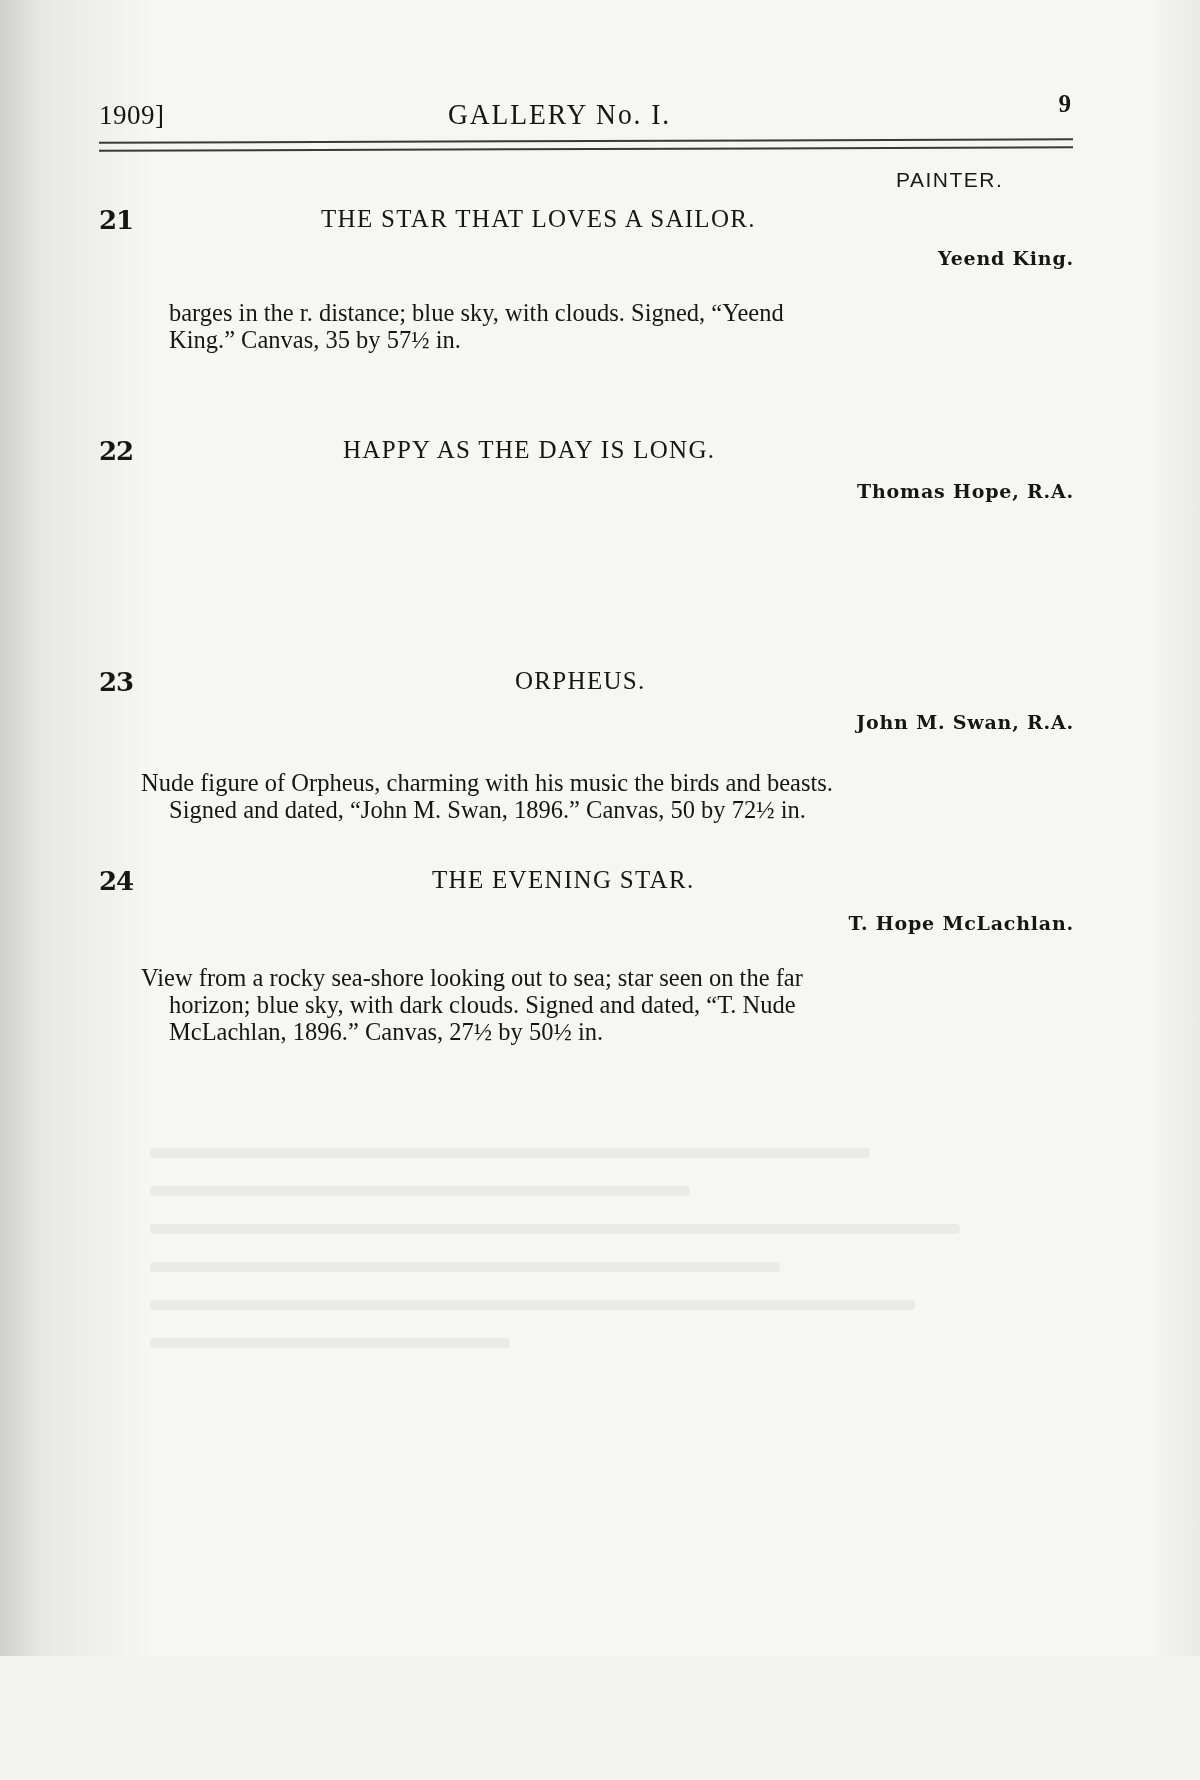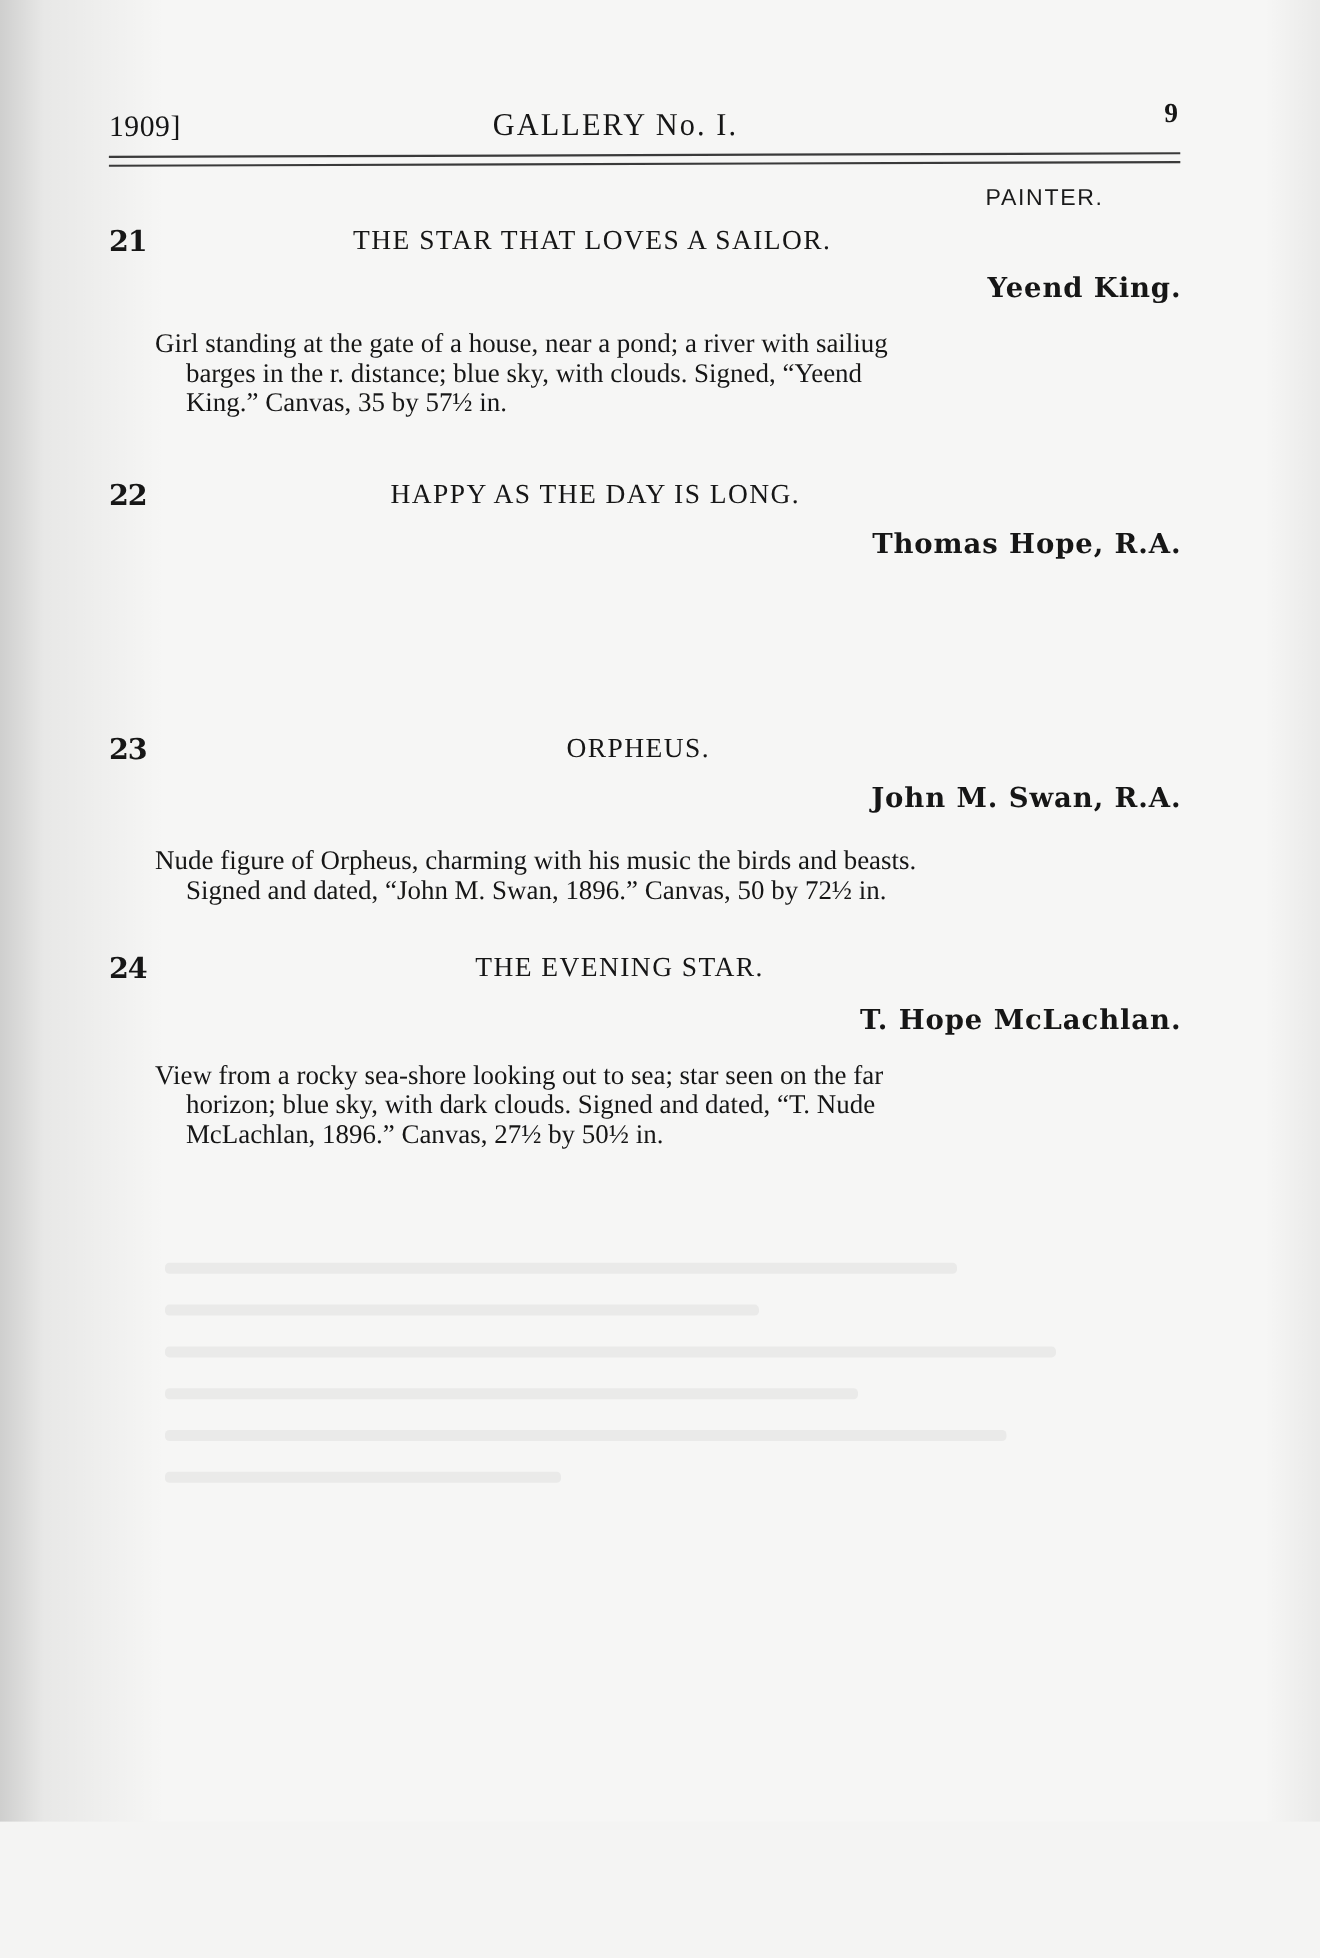--- a/index.html
+++ b/index.html
@@ -115,21 +115,21 @@
       font-family: "Liberation Serif", serif;
       font-size: 25px;
       letter-spacing: 1.3px;
       white-space: nowrap;
     }
     .entry-painter {
       position: absolute;
       right: 0;
       font-family: "DejaVu Serif", serif;
       font-weight: bold;
-      font-size: 25px;
+      font-size: 19px;
       letter-spacing: 0.8px;
       white-space: nowrap;
       text-align: right;
     }
     .entry-desc {
       position: absolute;
       left: 42px;
       width: 933px;
       font-family: "Liberation Serif", serif;
       font-size: 24.5px;
@@ -166,29 +166,28 @@
 
   <div class="double-rule"></div>
 
   <div class="painter-label">PAINTER.</div>
 
   <div class="entry" style="top:205px; height:190px;">
     <span class="entry-num">21</span>
     <span class="entry-title" style="left:222px;">THE STAR THAT LOVES A SAILOR.</span>
     <span class="entry-painter" style="top:42px;">Yeend King.</span>
     <div class="entry-desc" style="top:94px;">
-      <span class="line">Girl standing at the gate of a house, near a pond; a river with sailiug</span>
       <span class="line indent">barges in the r. distance; blue sky, with clouds.  Signed, “Yeend</span>
       <span class="line indent">King.”  Canvas, 35 by 57½ in.</span>
     </div>
   </div>
 
   <div class="entry" style="top:436px; height:190px;">
     <span class="entry-num">22</span>
-    <span class="entry-title" style="left:256px;">HAPPY AS THE DAY IS LONG.</span>
+    <span class="entry-title" style="left:244px;">HAPPY AS THE DAY IS LONG.</span>
     <span class="entry-painter" style="top:44px;">Thomas Hope, R.A.</span>
   </div>
 
   <div class="entry" style="top:667px; height:160px;">
     <span class="entry-num">23</span>
     <span class="entry-title" style="left:416px;">ORPHEUS.</span>
     <span class="entry-painter" style="top:44px;">John M. Swan, R.A.</span>
     <div class="entry-desc" style="top:102px;">
       <span class="line">Nude figure of Orpheus, charming with his music the birds and beasts.</span>
       <span class="line indent">Signed and dated, “John M. Swan, 1896.”  Canvas, 50 by 72½ in.</span>

